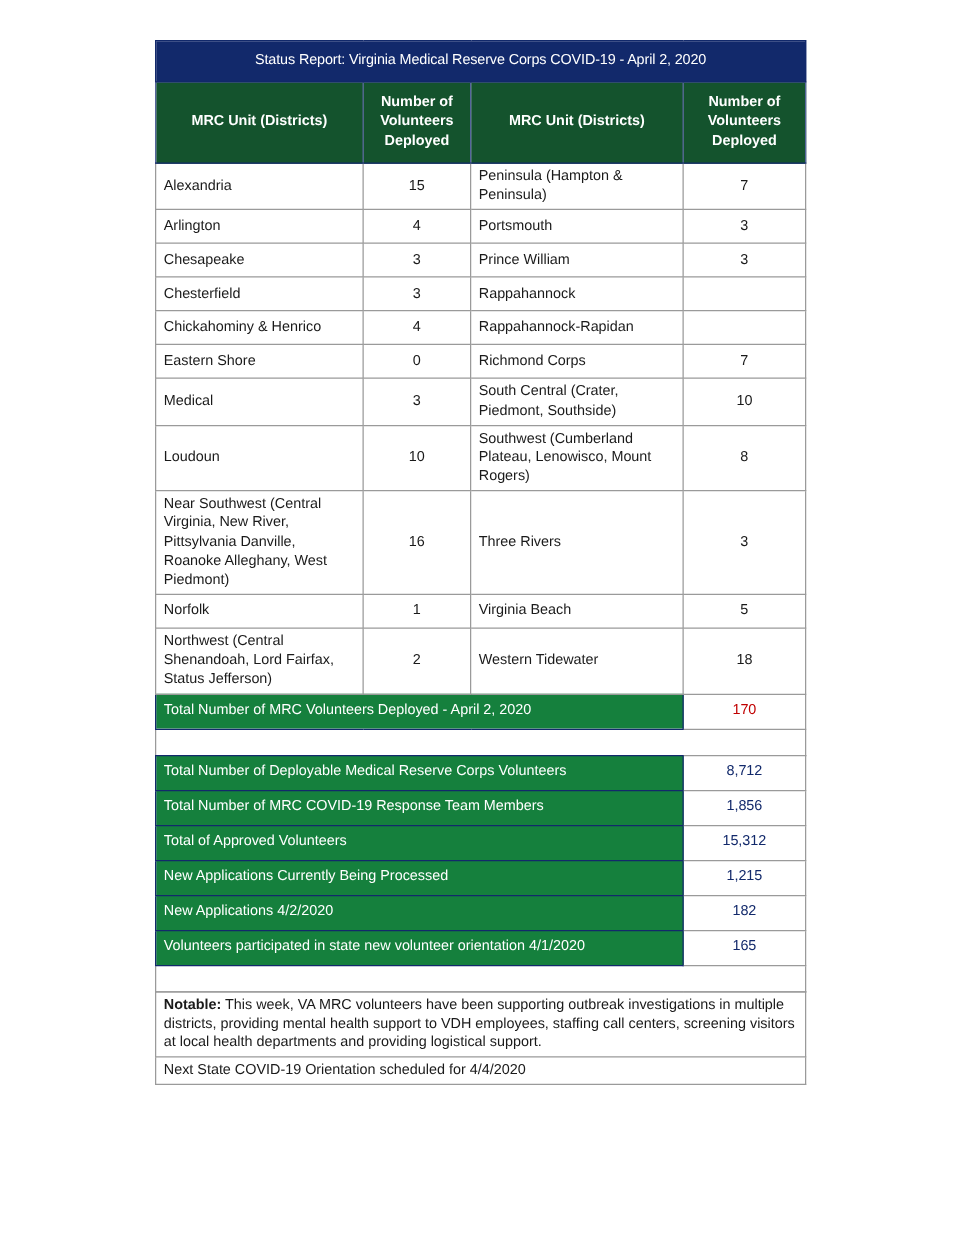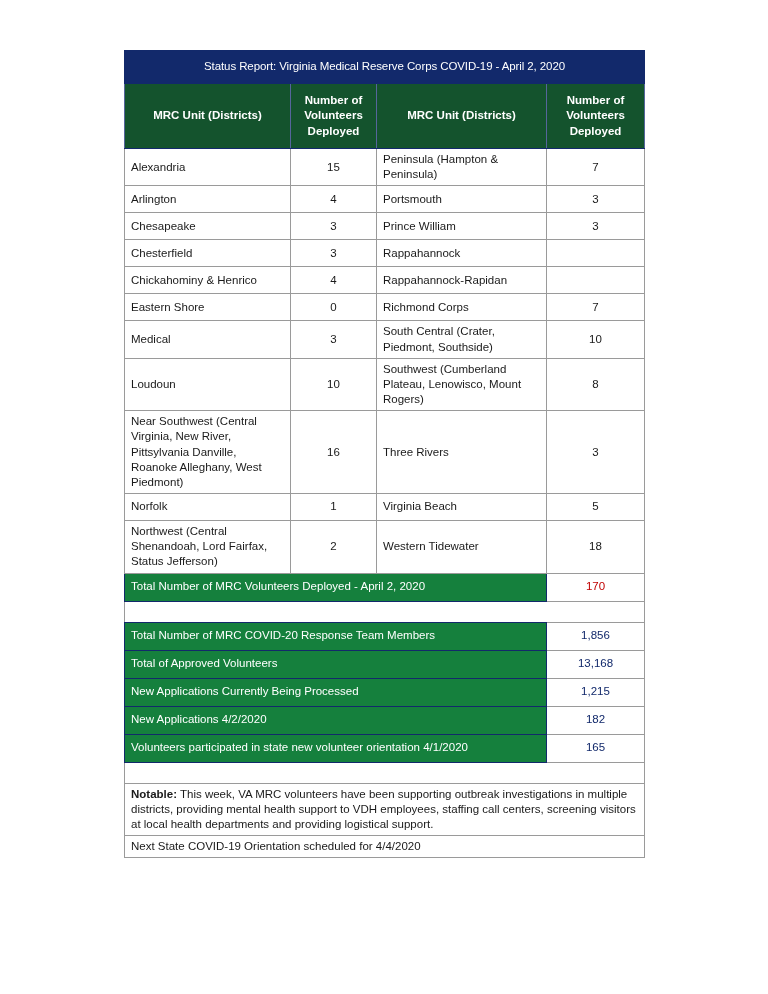--- a/index.html
+++ b/index.html
@@ -12,21 +12,21 @@
     height: 994px;
     font-family: "Liberation Sans", sans-serif;
     color: #1a1a1a;
     position: relative;
     overflow: hidden;
   }
 
   .page {
     position: absolute;
     left: 124px;
-    top: 50px;
+    top: 32px;
     width: 520px;
   }
 
   
   table.grid {
     border-collapse: collapse;
     table-layout: fixed;
     width: 520px;
   }
   table.grid td, table.grid th {
@@ -216,26 +216,30 @@
     </tbody>
   </table>
 
   <table class="grid" style="margin-top:-1px;">
     <colgroup>
       <col style="width:422px">
       <col style="width:98px">
     </colgroup>
     <tbody>
       <tr>
-        <td class="navy-label">Total Number of MRC COVID-20 Response Team Members</td>
+        <td class="navy-label">Total Number of Deployable Medical Reserve Corps Volunteers</td>
+        <td class="navy-value">8,712</td>
+      </tr>
+      <tr>
+        <td class="navy-label">Total Number of MRC COVID-19 Response Team Members</td>
         <td class="navy-value">1,856</td>
       </tr>
       <tr>
         <td class="navy-label">Total of Approved Volunteers</td>
-        <td class="navy-value">13,168</td>
+        <td class="navy-value">15,312</td>
       </tr>
       <tr>
         <td class="navy-label">New Applications Currently Being Processed</td>
         <td class="navy-value">1,215</td>
       </tr>
       <tr>
         <td class="navy-label">New Applications 4/2/2020</td>
         <td class="navy-value">182</td>
       </tr>
       <tr>

